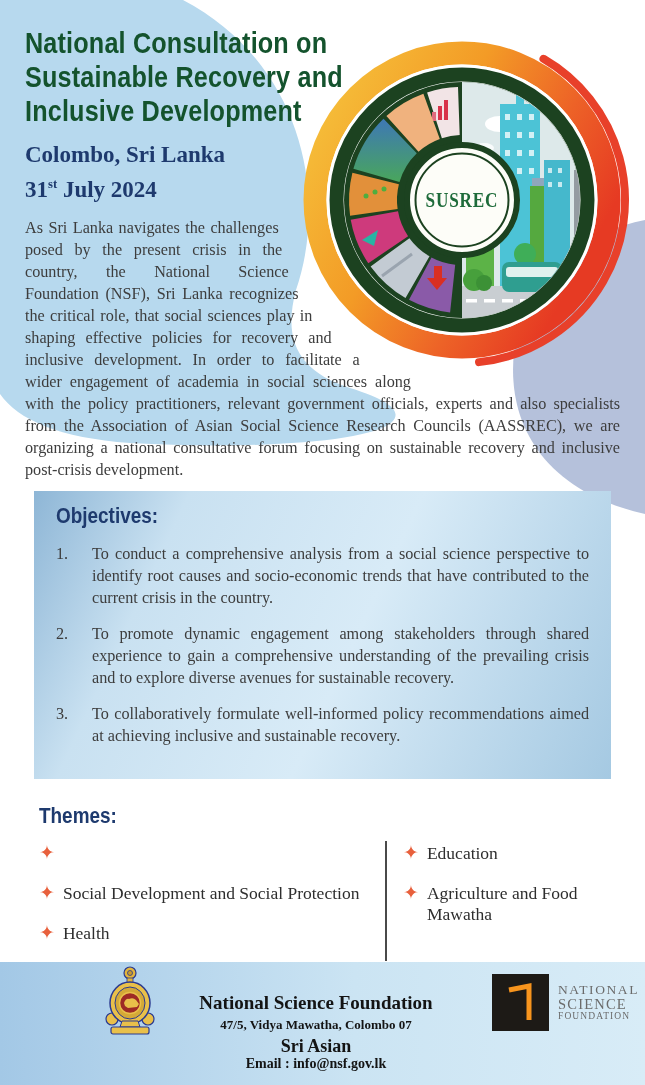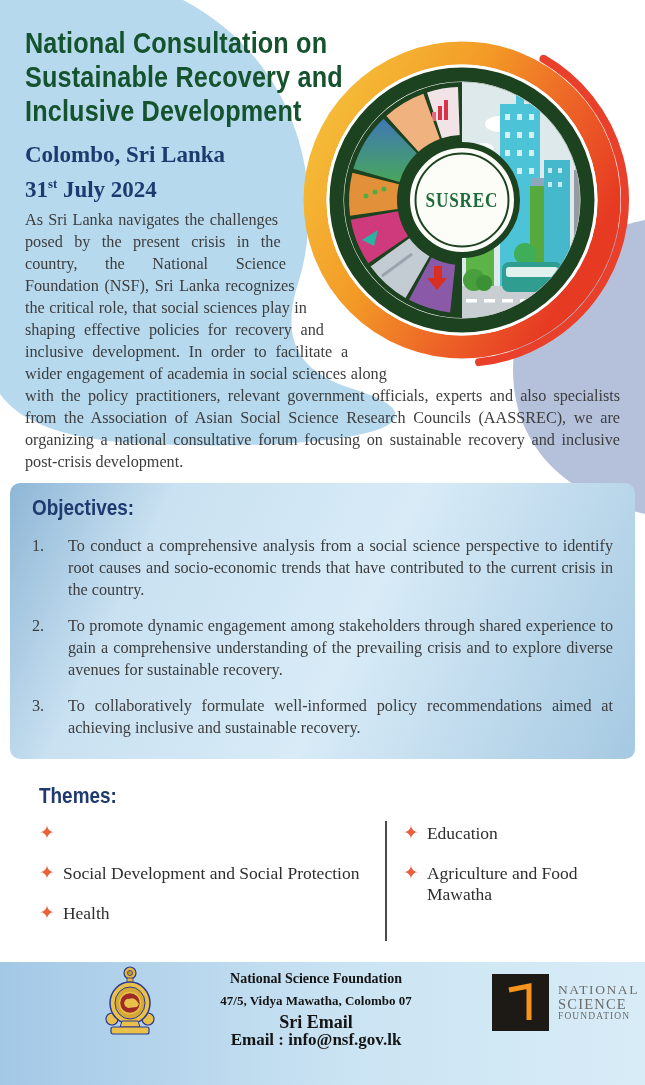--- a/index.html
+++ b/index.html
@@ -8,45 +8,45 @@
   .bg{position:absolute;left:0;top:0;width:645px;height:1085px;pointer-events:none;}
   .content{position:relative;padding:26px 25px 0;}
   .logo-float{float:right;width:352px;height:340px;margin:2px -10px 6px 4px;
               shape-outside:circle(176px at 52% 50%);position:relative;}
   .title{margin:0;color:#14532d;font-family:"Liberation Sans",sans-serif;font-weight:800;
          font-size:30px;line-height:1.13;letter-spacing:.2px;}
   .title span{display:block;transform:scaleX(.84);transform-origin:left;white-space:nowrap;}
   .loc{margin-top:14px;font-size:23px;font-weight:700;color:#1e3a6e;}
   .date{margin-top:9px;font-size:23px;font-weight:700;color:#1e3a6e;}
   .date sup{font-size:.55em;}
-  .intro{margin:6px 0 0;font-size:16.2px;line-height:22px;text-align:justify;color:#3d3d3d;}
-  .obj-box{position:relative;margin:10px 10px 0;border-radius:10px;padding:12px 22px 20px;
+  .intro{margin:14px 0 0;font-size:16.2px;line-height:22px;text-align:justify;color:#3d3d3d;}
+  .obj-box{position:relative;margin:10px 34px 0;border-radius:0;padding:12px 22px 32px;
            background:linear-gradient(115deg,#8eb6d6 0%,#c9e1f1 22%,#d8ebf7 55%,#a5c9e2 100%);}
   .sec-head{color:#1e3a6e;font-family:"Liberation Sans",sans-serif;font-weight:800;font-size:22px;
             transform:scaleX(.86);transform-origin:left;white-space:nowrap;}
   .obj-item{display:flex;margin-top:14px;font-size:16.2px;line-height:22px;}
   .obj-num{width:36px;flex:none;}
   .obj-text{text-align:justify;flex:1;}
   .themes{margin:24px 39px 0;}
   .themes-cols{display:flex;margin-top:12px;}
   .tcol-left{width:346px;}
   .tcol-right{flex:1;border-left:2px solid #4a4a4a;padding-left:16px;}
   .theme-item{display:flex;align-items:baseline;gap:8px;font-size:17.5px;color:#2e2e2e;margin-bottom:17px;}
   .star{color:#e8603c;font-size:19px;flex:none;}
   .notice{margin:22px 18px 0;text-align:center;font-style:italic;font-weight:700;
           font-size:15.5px;color:#2b2f90;letter-spacing:.1px;}
   .footer-band{position:absolute;left:0;bottom:0;width:645px;height:123px;
                background:linear-gradient(90deg,#a3c8e6,#cbe4f3 55%,#d8ecf7);}
   .emblem{position:absolute;left:103px;top:3px;}
   .f-center{position:absolute;left:168px;top:6px;width:296px;text-align:center;color:#141414;}
-  .f-org{font-size:14px;font-weight:700;line-height:22px;}
+  .f-org{font-size:19px;font-weight:700;line-height:22px;margin-top:24px;}
   .f-addr{font-size:13px;font-weight:700;line-height:22px;}
   .f-country{font-size:18px;font-weight:700;line-height:20px;}
   .f-tel{font-size:12.2px;font-weight:700;line-height:15px;margin-top:1px;}
-  .f-email{font-size:17px;font-weight:700;line-height:15px;}
+  .f-email{font-size:14px;font-weight:700;line-height:15px;}
   .nsf-logo{position:absolute;left:492px;top:12px;display:flex;align-items:flex-start;gap:9px;}
   .nsf-mark{width:57px;height:57px;background:#1d1a16;display:flex;align-items:center;justify-content:center;}
   .nsf-words{padding-top:9px;color:#6b6b6b;font-family:"Liberation Serif",serif;line-height:1.02;}
   .nsf-w1{font-size:13.5px;letter-spacing:1.6px;}
   .nsf-w2{font-size:14.5px;letter-spacing:1.2px;}
   .nsf-w3{font-size:9.5px;letter-spacing:1.1px;}
 </style>
 </head>
 <body>
 
@@ -242,21 +242,21 @@
       <ellipse cx="27" cy="38" rx="20" ry="21" fill="#e9c04a" stroke="#2b3a8f" stroke-width="1.5"></ellipse>
       <ellipse cx="27" cy="38" rx="15" ry="16" fill="#d4a937" stroke="#2b3a8f" stroke-width="1"></ellipse>
       <circle cx="27" cy="38" r="10.5" fill="#9e2b25" stroke="#e9c04a" stroke-width="1.5"></circle>
       <path d="M21 38 q2 -5 5 -4 q4 -2 7 1 l3 4 -2 3 -9 1 -3 -2 Z" fill="#e9c04a"></path>
       <path d="M19 56 h16 l2 6 h-20 Z" fill="#e9c04a" stroke="#2b3a8f" stroke-width="1"></path>
       <rect x="8" y="62" width="38" height="7" rx="2" fill="#e9c04a" stroke="#2b3a8f" stroke-width="1.2"></rect>
     </svg>
     <div class="f-center">
       <div class="f-org">National Science Foundation</div>
       <div class="f-addr">47/5, Vidya Mawatha, Colombo 07</div>
-      <div class="f-country">Sri Email</div>
+      <div class="f-country">Sri Asian</div>
       <div class="f-email">Email : info@nsf.gov.lk</div>
     </div>
     <div class="nsf-logo">
       <div class="nsf-mark">
         <svg width="44" height="46" viewBox="0 0 44 46" xmlns="http://www.w3.org/2000/svg">
           <polyline points="10,10 30,6 30,40" fill="none" stroke="#f7941d" stroke-width="5"></polyline>
         </svg>
       </div>
       <div class="nsf-words">
         <div class="nsf-w1">NATIONAL</div>

